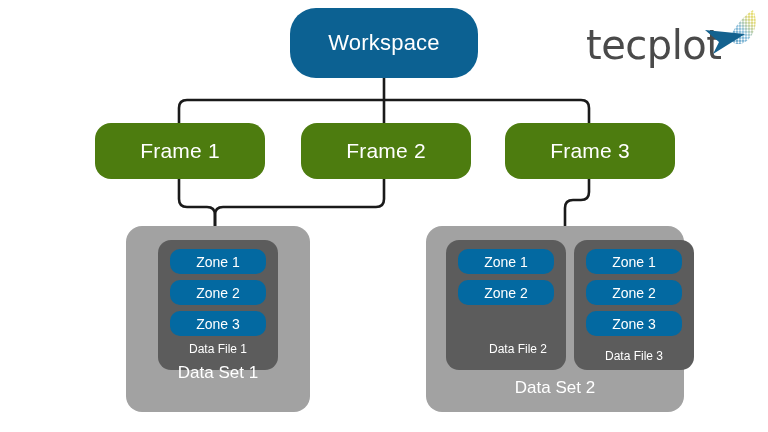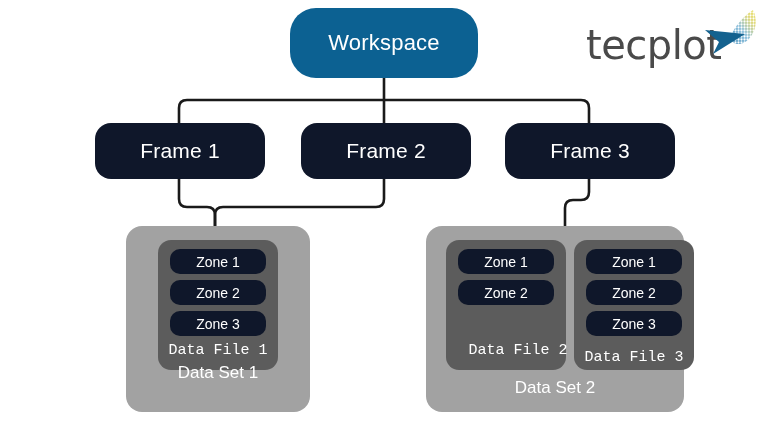--- a/index.html
+++ b/index.html
@@ -43,21 +43,21 @@
   }
 
   .workspace-box {
     background: #0C6192;
     border-radius: 26px;
     font-size: 22px;
     letter-spacing: 0.2px;
   }
 
   .frame-box {
-    background: #0f172a;
+    background: #4d7c0f;
     border-radius: 16px;
     font-size: 21px;
     letter-spacing: 0.2px;
   }
 
   
   .dataset-box {
     position: absolute;
     box-sizing: border-box;
     background: #A2A2A2;
@@ -65,39 +65,38 @@
   }
   .datafile-box {
     position: absolute;
     box-sizing: border-box;
     background: #5C5C5C;
     border-radius: 13px;
   }
   .zone-box {
     position: absolute;
     box-sizing: border-box;
-    background: #0f172a;
+    background: #0369a1;
     border-radius: 10px;
     display: flex;
     align-items: center;
     justify-content: center;
     color: #ffffff;
     font-size: 14px;
     white-space: nowrap;
   }
   .container-label {
     position: absolute;
     width: 100%;
     text-align: center;
     color: #ffffff;
     white-space: nowrap;
   }
   .datafile-label {
-    font-size: 15px;
-    font-family: Liberation Mono, monospace;
+    font-size: 12px;
   }
   .dataset-label {
     font-size: 17px;
   }
 
   
   #logo {
     position: absolute;
     left: 586px;
     top: 8px;

